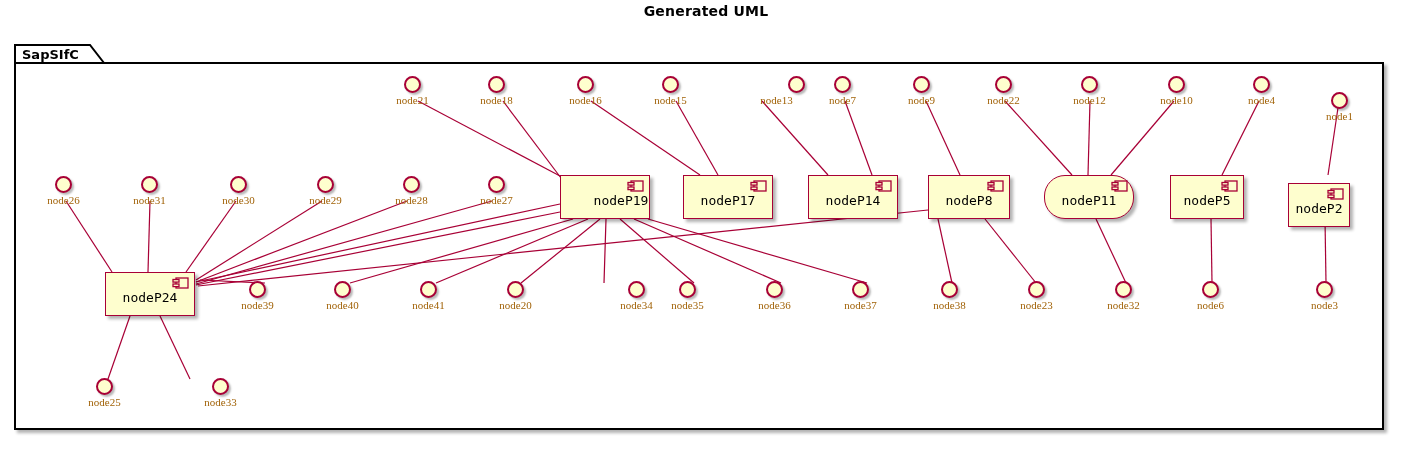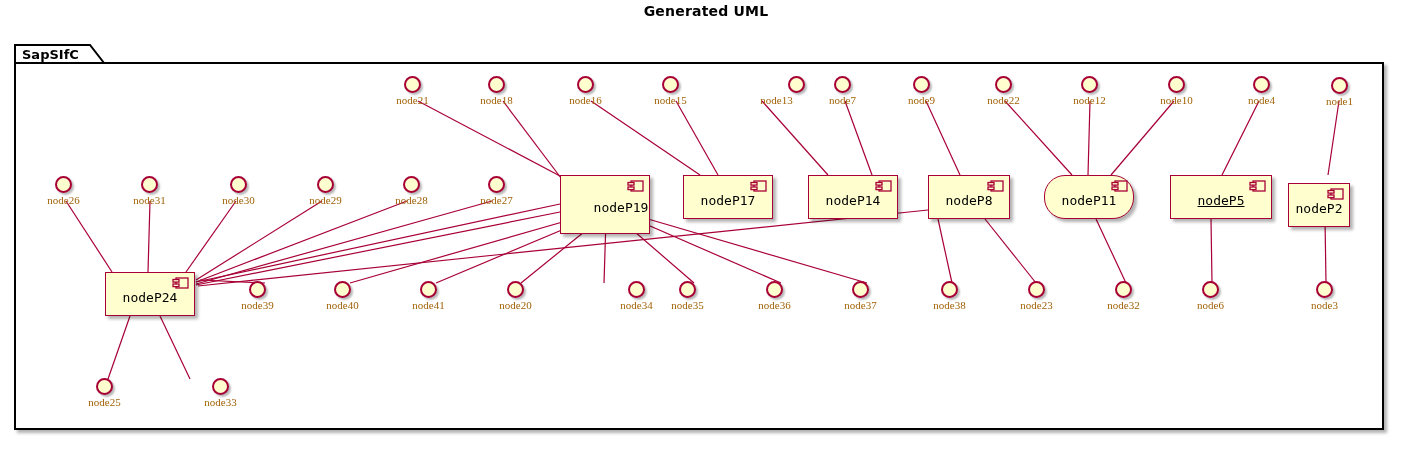--- a/index.html
+++ b/index.html
@@ -108,21 +108,21 @@
 
   <div id="nodes-layer">
       <div class="component" style="left: 105px; top: 272px; width: 90px; height: 44px;">
         <svg class="comp-icon" viewBox="0 0 17 12">
           <rect x="4" y="1" width="12" height="10" fill="#FEFECE" stroke="#A80036" stroke-width="1.3"></rect>
           <rect x="1" y="2.5" width="6" height="2.6" fill="#FEFECE" stroke="#A80036" stroke-width="1.3"></rect>
           <rect x="1" y="7" width="6" height="2.6" fill="#FEFECE" stroke="#A80036" stroke-width="1.3"></rect>
         </svg>
         <span class="cname">nodeP24</span>
       </div>
-      <div class="component" style="left: 560px; top: 175px; width: 90px; height: 59px; padding-left: 32px;">
+      <div class="component" style="left: 560px; top: 175px; width: 90px; height: 44px; padding-left: 32px;">
         <svg class="comp-icon" viewBox="0 0 17 12">
           <rect x="4" y="1" width="12" height="10" fill="#FEFECE" stroke="#A80036" stroke-width="1.3"></rect>
           <rect x="1" y="2.5" width="6" height="2.6" fill="#FEFECE" stroke="#A80036" stroke-width="1.3"></rect>
           <rect x="1" y="7" width="6" height="2.6" fill="#FEFECE" stroke="#A80036" stroke-width="1.3"></rect>
         </svg>
         <span class="cname">nodeP19</span>
       </div>
       <div class="component" style="left: 683px; top: 175px; width: 90px; height: 44px;">
         <svg class="comp-icon" viewBox="0 0 17 12">
           <rect x="4" y="1" width="12" height="10" fill="#FEFECE" stroke="#A80036" stroke-width="1.3"></rect>
@@ -148,21 +148,21 @@
         <span class="cname">nodeP8</span>
       </div>
       <div class="component" style="left: 1044px; top: 175px; width: 90px; height: 44px; border-radius: 21px;">
         <svg class="comp-icon" viewBox="0 0 17 12">
           <rect x="4" y="1" width="12" height="10" fill="#FEFECE" stroke="#A80036" stroke-width="1.3"></rect>
           <rect x="1" y="2.5" width="6" height="2.6" fill="#FEFECE" stroke="#A80036" stroke-width="1.3"></rect>
           <rect x="1" y="7" width="6" height="2.6" fill="#FEFECE" stroke="#A80036" stroke-width="1.3"></rect>
         </svg>
         <span class="cname">nodeP11</span>
       </div>
-      <div class="component" style="left: 1170px; top: 175px; width: 102px; height: 44px; text-decoration: underline;">
+      <div class="component" style="left: 1170px; top: 175px; width: 74px; height: 44px;">
         <svg class="comp-icon" viewBox="0 0 17 12">
           <rect x="4" y="1" width="12" height="10" fill="#FEFECE" stroke="#A80036" stroke-width="1.3"></rect>
           <rect x="1" y="2.5" width="6" height="2.6" fill="#FEFECE" stroke="#A80036" stroke-width="1.3"></rect>
           <rect x="1" y="7" width="6" height="2.6" fill="#FEFECE" stroke="#A80036" stroke-width="1.3"></rect>
         </svg>
         <span class="cname">nodeP5</span>
       </div>
       <div class="component" style="left: 1288px; top: 183px; width: 62px; height: 44px;">
         <svg class="comp-icon" viewBox="0 0 17 12">
           <rect x="4" y="1" width="12" height="10" fill="#FEFECE" stroke="#A80036" stroke-width="1.3"></rect>
@@ -208,21 +208,21 @@
         <div class="ilabel">node12</div>
       </div>
       <div class="iface" style="left: 1168px; top: 76px;">
         <div class="circ"></div>
         <div class="ilabel">node10</div>
       </div>
       <div class="iface" style="left: 1253px; top: 76px;">
         <div class="circ"></div>
         <div class="ilabel">node4</div>
       </div>
-      <div class="iface" style="left: 1331px; top: 77px;">
+      <div class="iface" style="left: 1331px; top: 92px;">
         <div class="circ"></div>
         <div class="ilabel">node1</div>
       </div>
       <div class="iface" style="left: 55px; top: 176px;">
         <div class="circ"></div>
         <div class="ilabel">node26</div>
       </div>
       <div class="iface" style="left: 141px; top: 176px;">
         <div class="circ"></div>
         <div class="ilabel">node31</div>

